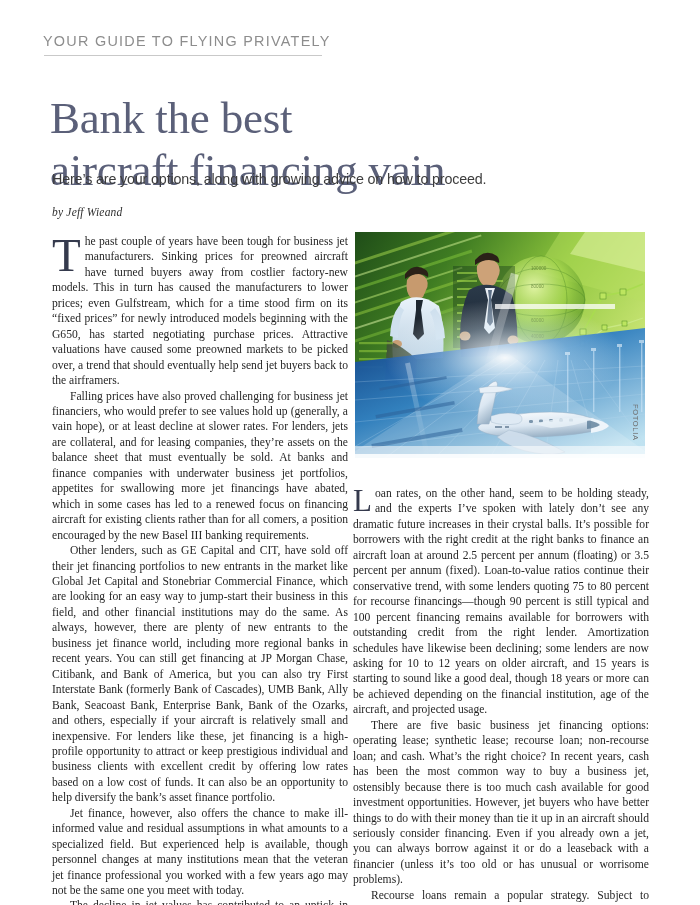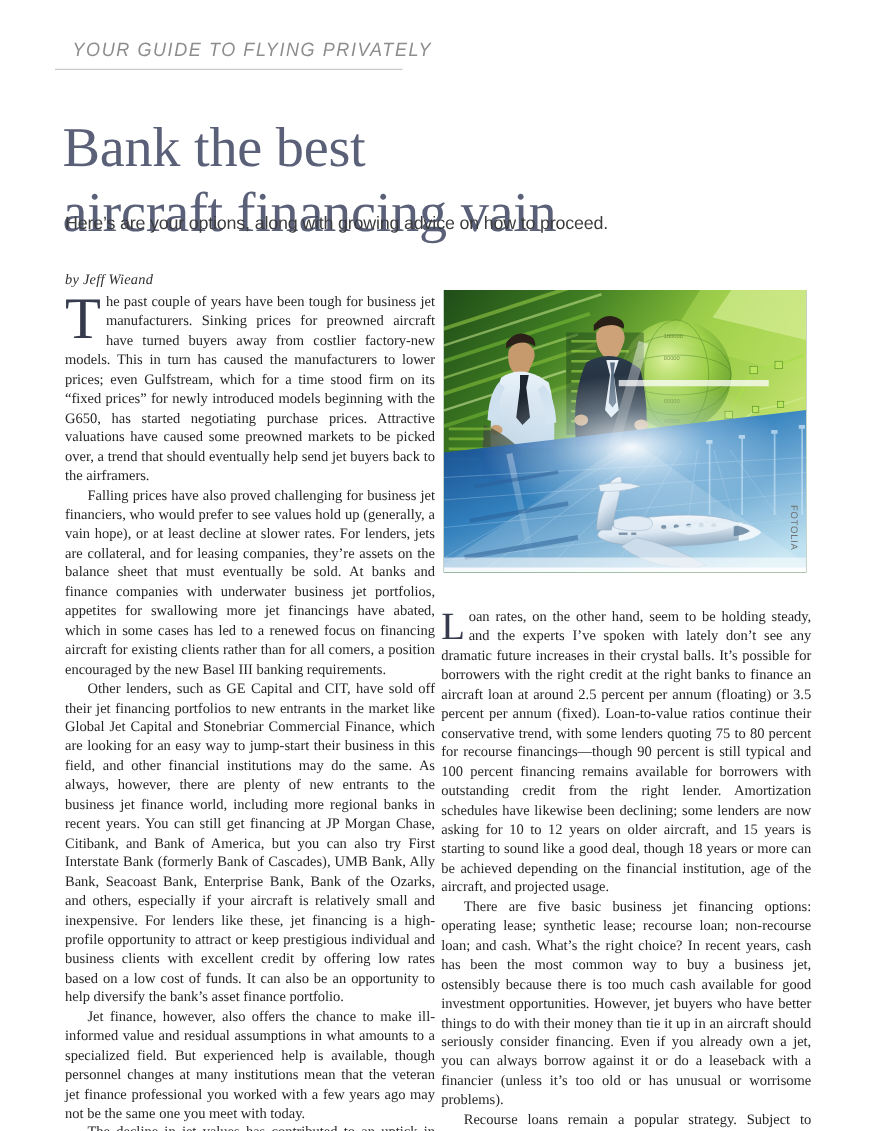--- a/index.html
+++ b/index.html
@@ -19,24 +19,23 @@
     position: absolute;
     left: 0; top: 0;
     width: 700px;
     height: 905px;
     background: #ffffff;
   }
 
   
   .kicker-wrap {
     position: absolute;
-    left: 58px;
+    left: 43px;
     top: 32px;
     width: 596px;
-    font-style: italic;
   }
   .kicker {
     font-family: "Liberation Sans", sans-serif;
     font-size: 15.5px;
     letter-spacing: 1.35px;
     color: #8d8d8d;
     font-weight: 400;
     white-space: nowrap;
     line-height: 1.15;
     transform: scaleX(0.93);
@@ -83,21 +82,20 @@
   
   .byline {
     position: absolute;
     left: 52px;
     top: 206px;
     font-family: "Liberation Serif", serif;
     font-style: italic;
     font-size: 11.5px;
     color: #2e2e2e;
     letter-spacing: 0.2px;
-    margin-top: 12px;
   }
 
   
   .col {
     position: absolute;
     width: 296px;
     font-family: "Liberation Serif", serif;
     font-size: 11.6px;
     line-height: 15.45px;
     color: #262626;

